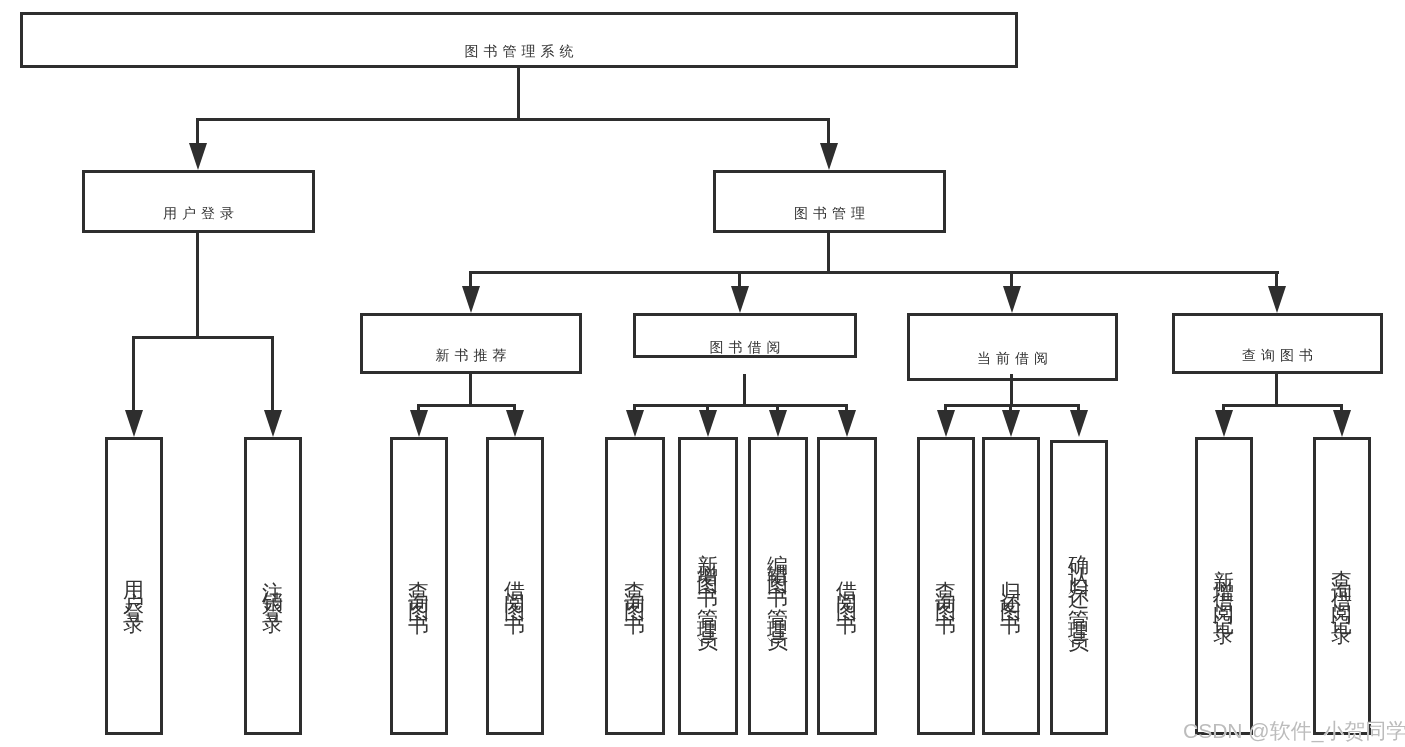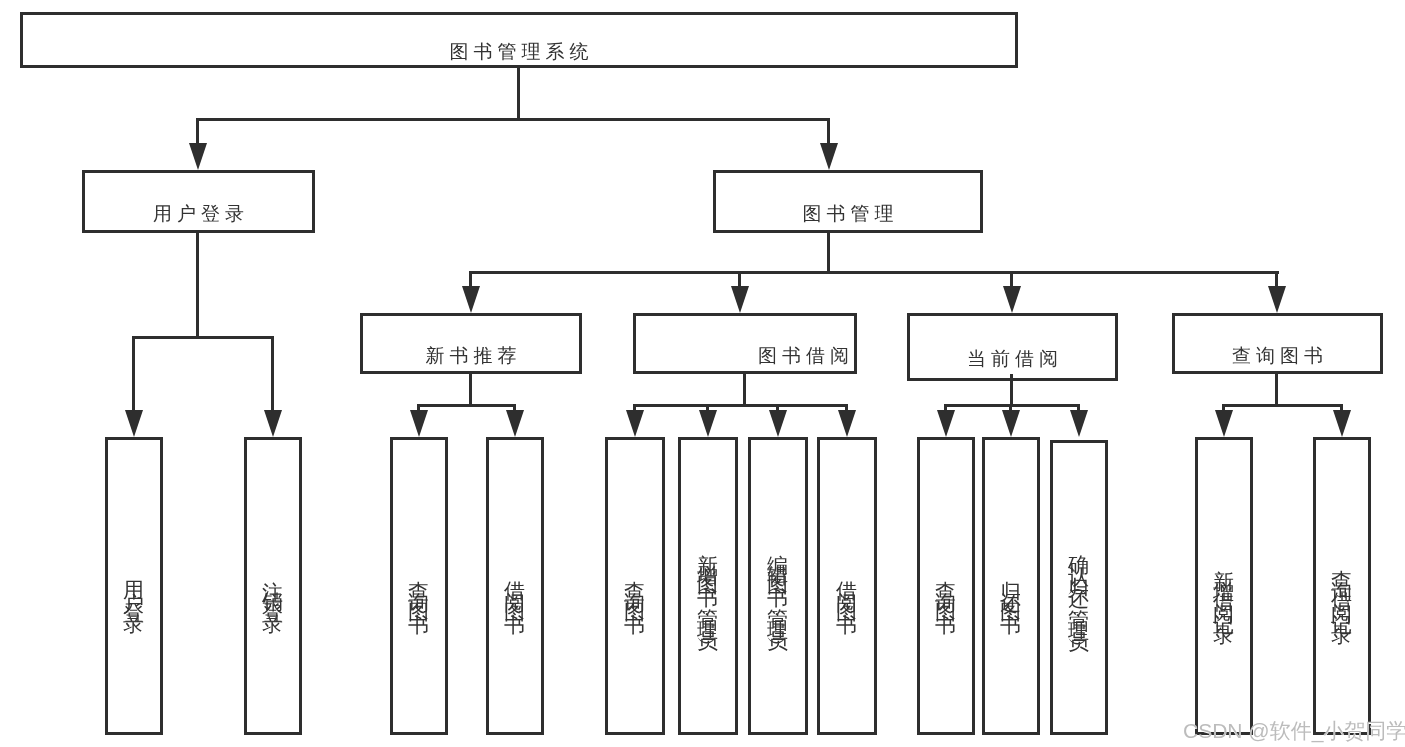--- a/index.html
+++ b/index.html
@@ -4,21 +4,21 @@
 <style>
   html,body{margin:0;padding:0;background:#fff;}
   #stage{
     position:relative;width:1405px;height:747px;background:#ffffff;overflow:hidden;
     font-family:"Liberation Sans","DejaVu Sans",sans-serif;color:#333333;
   }
   .box{
     position:absolute;box-sizing:border-box;border:3px solid #2e2e2e;background:#ffffff;
     display:flex;align-items:center;justify-content:center;
   }
-  .hlabel{font-size:19px;letter-spacing:5px;color:#333;white-space:nowrap;text-indent:5px;margin-top:24px;}
+  .hlabel{font-size:14px;letter-spacing:5px;color:#333;white-space:nowrap;text-indent:5px;margin-top:24px;}
   .vlabel{
     writing-mode:vertical-rl;text-orientation:mixed;font-size:21px;letter-spacing:11px;
     color:#333;line-height:1;
   }
   .vline{position:absolute;width:3px;background:#2e2e2e;}
   .hline{position:absolute;height:3px;background:#2e2e2e;}
   .arrow{
     position:absolute;width:0;height:0;
     border-left:9px solid transparent;border-right:9px solid transparent;
     border-top:27px solid #2e2e2e;
@@ -40,21 +40,21 @@
   <div class="vline" style="left:517px;top:68px;height:53px;"></div>
   <div class="hline" style="left:196px;top:118px;width:634px;"></div>
   <div class="vline" style="left:196px;top:118px;height:30px;"></div>
   <div class="arrow" style="left:189px;top:143px;"></div>
   <div class="vline" style="left:827px;top:118px;height:30px;"></div>
   <div class="arrow" style="left:820px;top:143px;"></div>
 
   <div class="box" style="left:82px;top:170px;width:233px;height:63px;">
     <span class="hlabel">用户登录</span>
   </div>
-  <div class="box" style="left:713px;top:170px;width:270px;height:63px;justify-content:center;">
+  <div class="box" style="left:713px;top:170px;width:233px;height:63px;justify-content:center;">
     <span class="hlabel">图书管理</span>
   </div>
 
   <div class="vline" style="left:196px;top:233px;height:106px;"></div>
   <div class="hline" style="left:132px;top:336px;width:142px;"></div>
   <div class="vline" style="left:132px;top:336px;height:78px;"></div>
   <div class="arrow" style="left:125px;top:410px;"></div>
   <div class="vline" style="left:271px;top:336px;height:78px;"></div>
   <div class="arrow" style="left:264px;top:410px;"></div>
 
@@ -72,21 +72,21 @@
   <div class="vline" style="left:738px;top:271px;height:18px;"></div>
   <div class="arrow" style="left:731px;top:286px;"></div>
   <div class="vline" style="left:1010px;top:271px;height:18px;"></div>
   <div class="arrow" style="left:1003px;top:286px;"></div>
   <div class="vline" style="left:1275px;top:271px;height:18px;"></div>
   <div class="arrow" style="left:1268px;top:286px;"></div>
 
   <div class="box" style="left:360px;top:313px;width:222px;height:61px;font-family:Liberation Serif, serif;">
     <span class="hlabel">新书推荐</span>
   </div>
-  <div class="box" style="left:633px;top:313px;width:224px;height:61px;justify-content:flex-end;">
+  <div class="box" style="left:633px;top:313px;width:224px;height:45px;">
     <span class="hlabel">图书借阅</span>
   </div>
   <div class="box" style="left:907px;top:313px;width:211px;height:68px;">
     <span class="hlabel">当前借阅</span>
   </div>
   <div class="box" style="left:1172px;top:313px;width:211px;height:61px;">
     <span class="hlabel">查询图书</span>
   </div>
 
   <div class="vline" style="left:469px;top:374px;height:33px;"></div>

